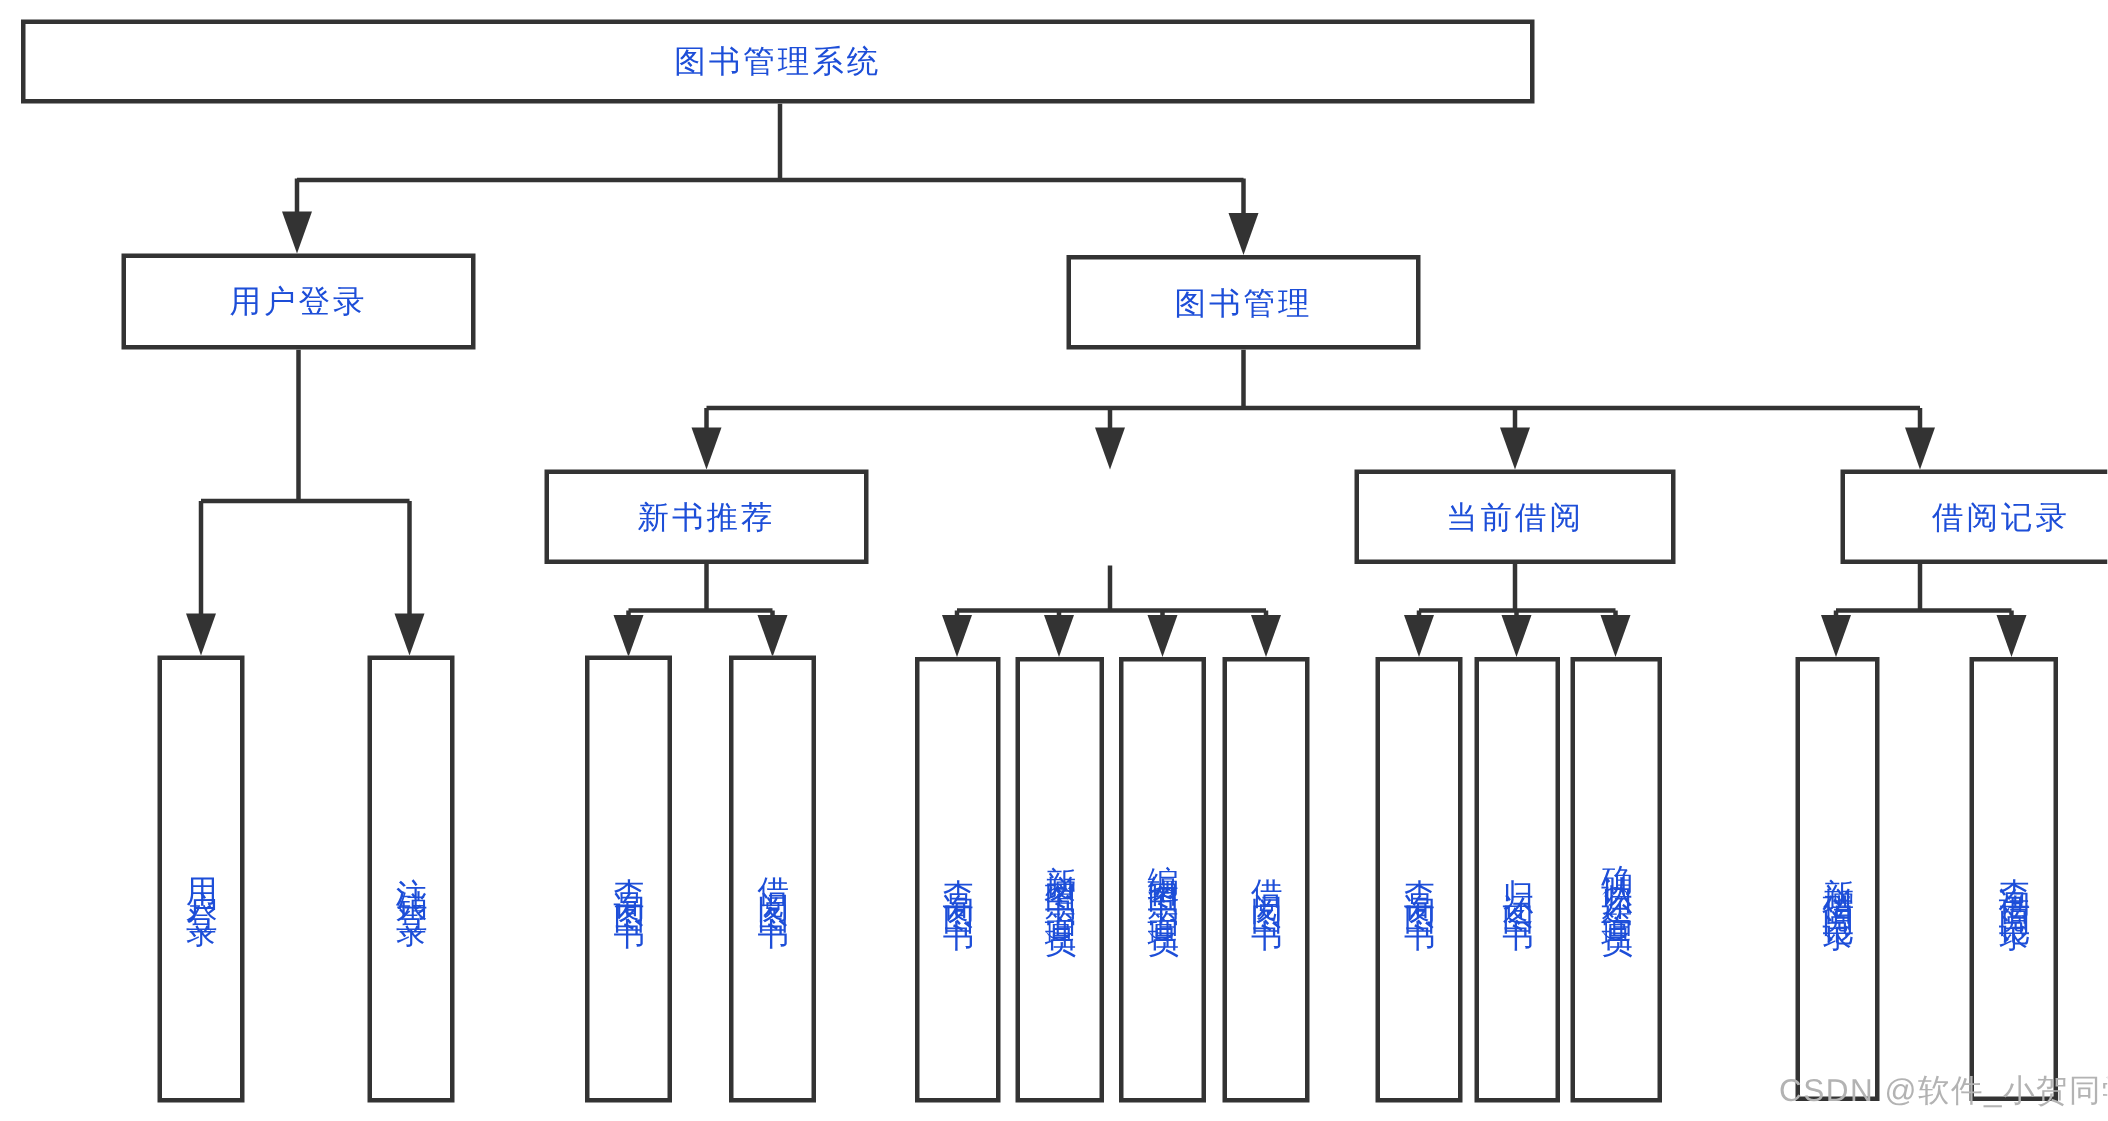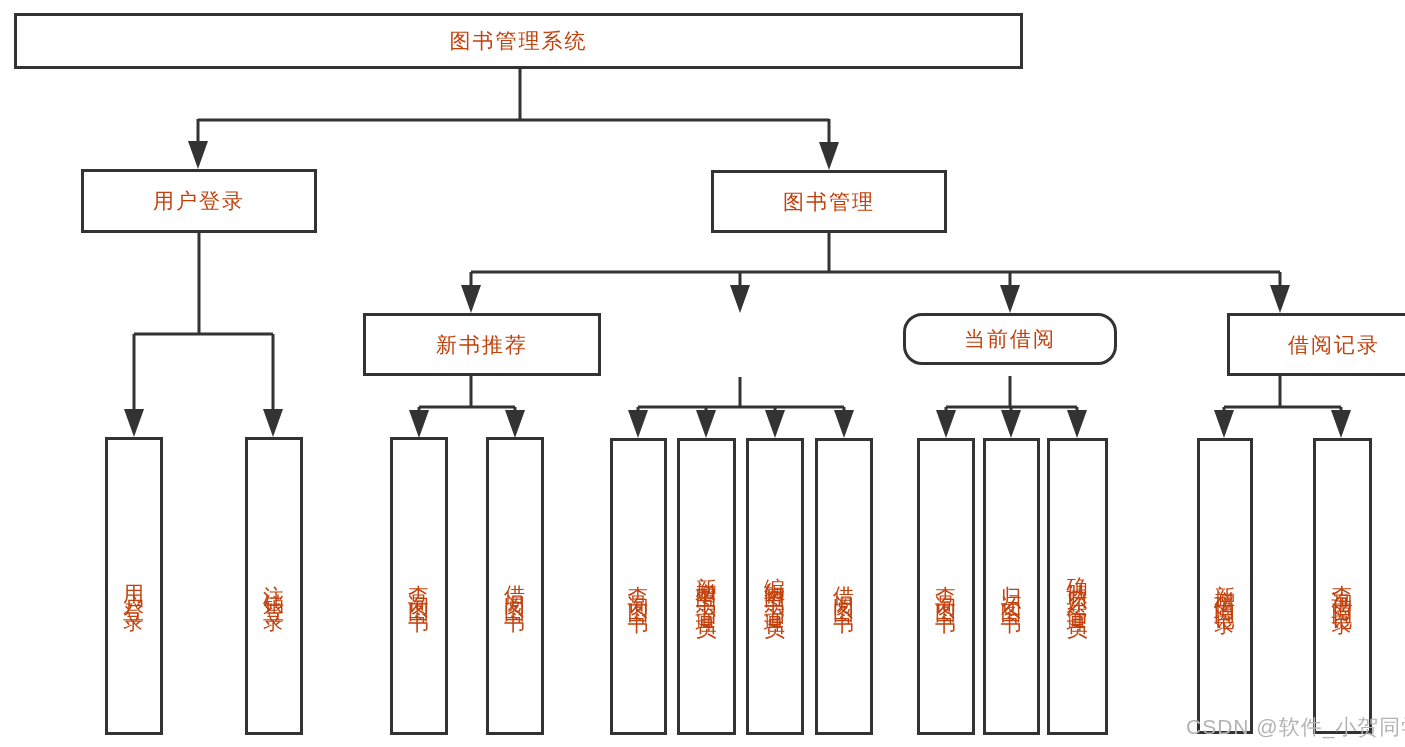--- a/index.html
+++ b/index.html
@@ -23,21 +23,21 @@
     height: 747px;
   }
   .node {
     position: absolute;
     box-sizing: border-box;
     border: 3px solid #333333;
     background: #ffffff;
     display: flex;
     align-items: center;
     justify-content: center;
-    color: #c2410c;
+    color: #1d4ed8;
     font-size: 21px;
     text-align: center;
   }
   .node.h .label {
     letter-spacing: 2px;
     white-space: nowrap;
   }
   .node.v .label {
     writing-mode: vertical-rl;
     text-orientation: mixed;
@@ -139,24 +139,24 @@
     <span class="label">图书管理系统</span>
   </div>
 
   <div class="node h" style="left:81px; top:169px; width:236px; height:64px;">
     <span class="label">用户登录</span>
   </div>
   <div class="node h" style="left:711px; top:170px; width:236px; height:63px;text-align:center;">
     <span class="label">图书管理</span>
   </div>
 
-  <div class="node h" style="left:363px; top:313px; width:238px; height:63px;">
+  <div class="node h" style="left:363px; top:313px; width:216px; height:63px;">
     <span class="label">新书推荐</span>
   </div>
-  <div class="node h" style="left:903px; top:313px; width:214px; height:52px;border-radius:19px;">
+  <div class="node h" style="left:903px; top:313px; width:214px; height:63px;">
     <span class="label">当前借阅</span>
   </div>
   <div class="node h" style="left:1227px; top:313px; width:214px; height:63px;">
     <span class="label">借阅记录</span>
   </div>
 
   <div class="node v" style="left:105px; top:437px; width:58px; height:298px;">
     <span class="label">用户登录</span>
   </div>
   <div class="node v" style="left:245px; top:437px; width:58px; height:298px;">

